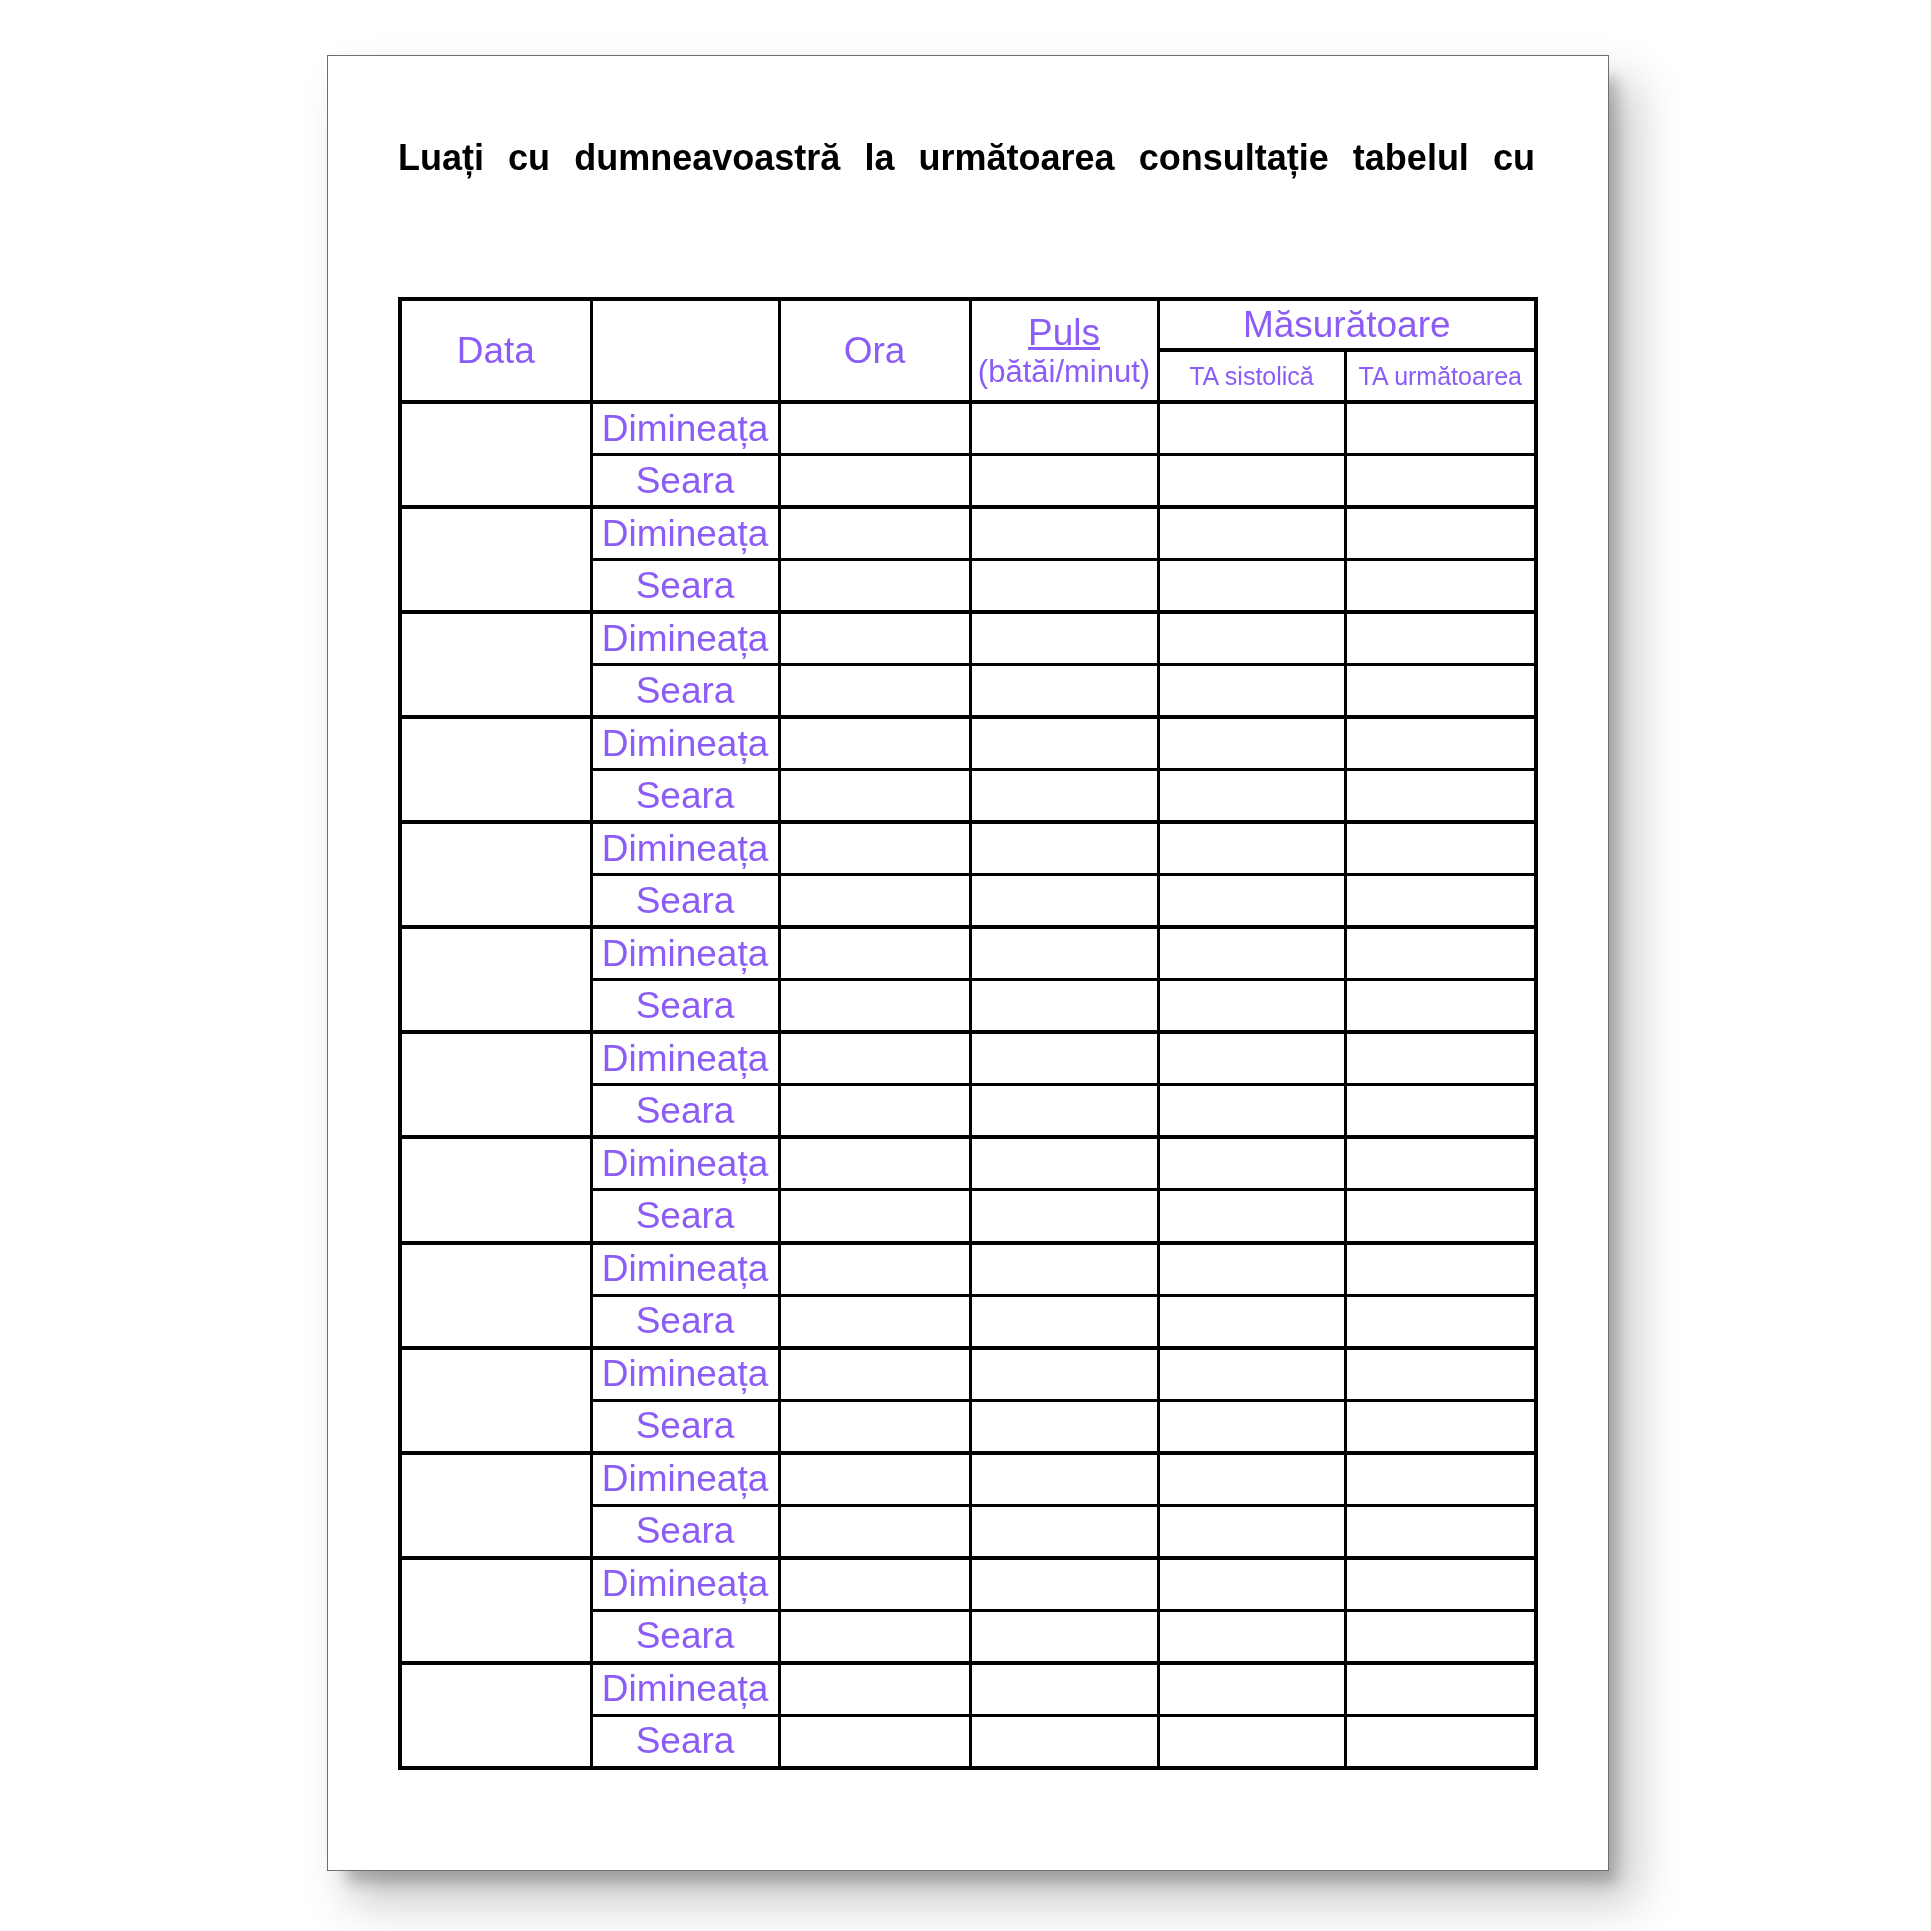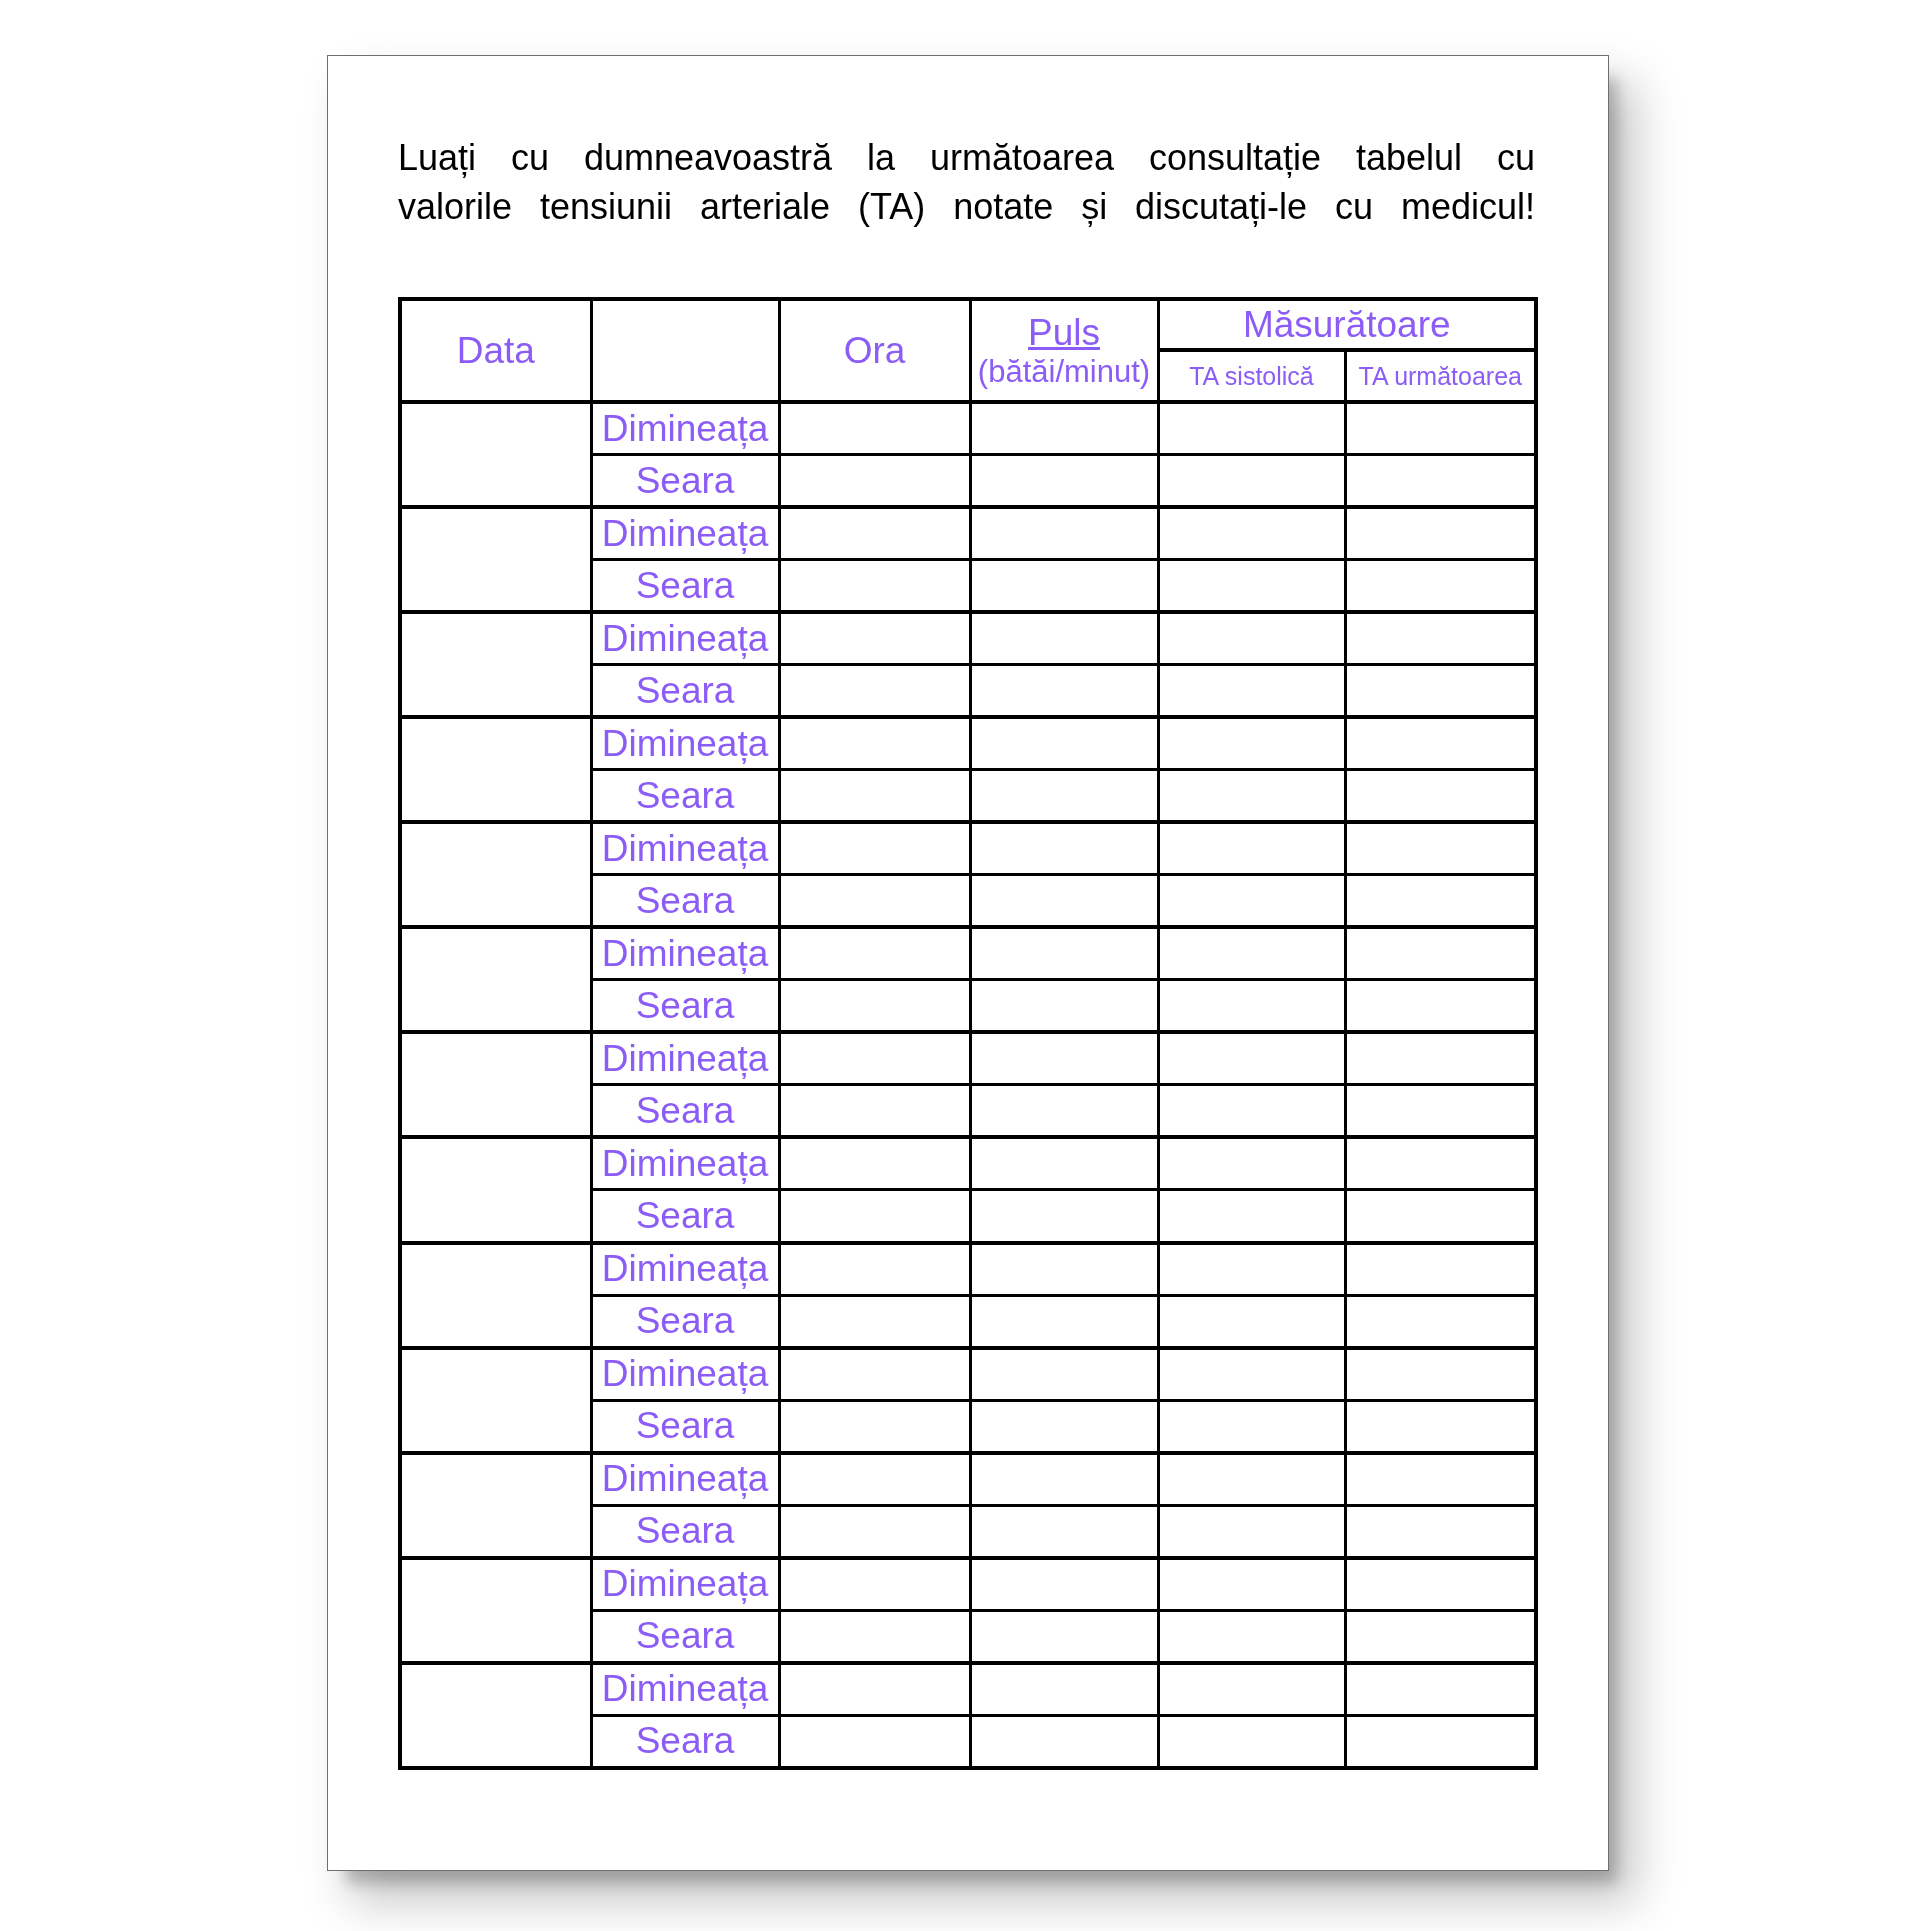--- a/index.html
+++ b/index.html
@@ -21,21 +21,21 @@
     box-shadow: 13.5px 17.4px 13.5px -5.8px rgba(0,0,0,0.22),
                 25px 29px 44px 1.9px rgba(0,0,0,0.22);
   }
 
   
   .title {
     position: absolute;
     left: 70px; top: 77px;
     width: 1137px;
     font-size: 36px;
-    font-weight: normal;
+    font-weight: bold;
     line-height: 49px;
     color: #000;
   }
   .title-line {
     text-align: justify;
     text-align-last: justify;
     white-space: normal;
   }
 
   
@@ -69,21 +69,20 @@
   td.c-time { font-size: 37px; }
 </style>
 </head>
 <body>
 
 <div class="canvas">
   <div class="page">
 
     <div class="title">
       <div class="title-line">Luați cu dumneavoastră la următoarea consultație tabelul cu</div>
-      <div class="title-line">valorile tensiunii arteriale (TA) notate și discutați-le cu medicul!</div>
     </div>
 
     <table class="bp">
       <colgroup>
         <col style="width:191px">
         <col style="width:188px">
         <col style="width:191px">
         <col style="width:188px">
         <col style="width:187px">
         <col style="width:191px">

